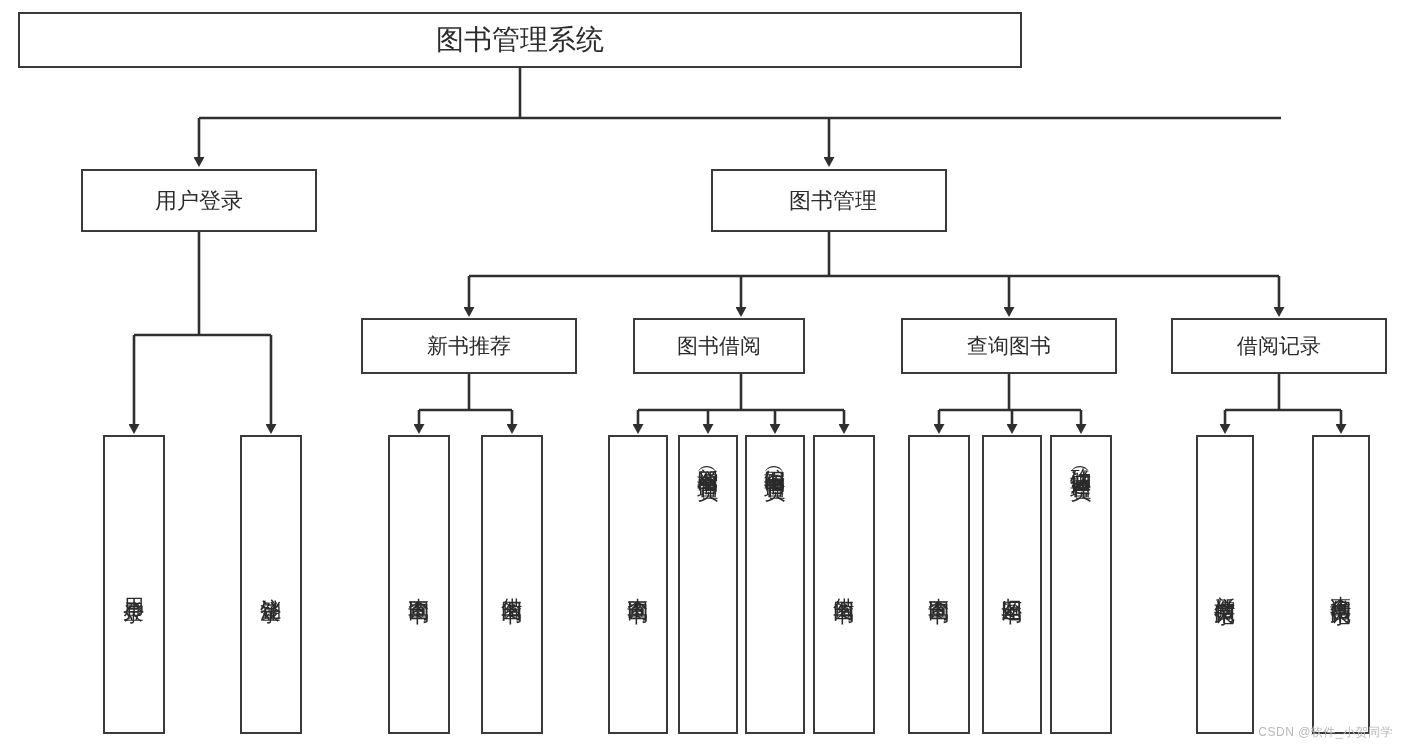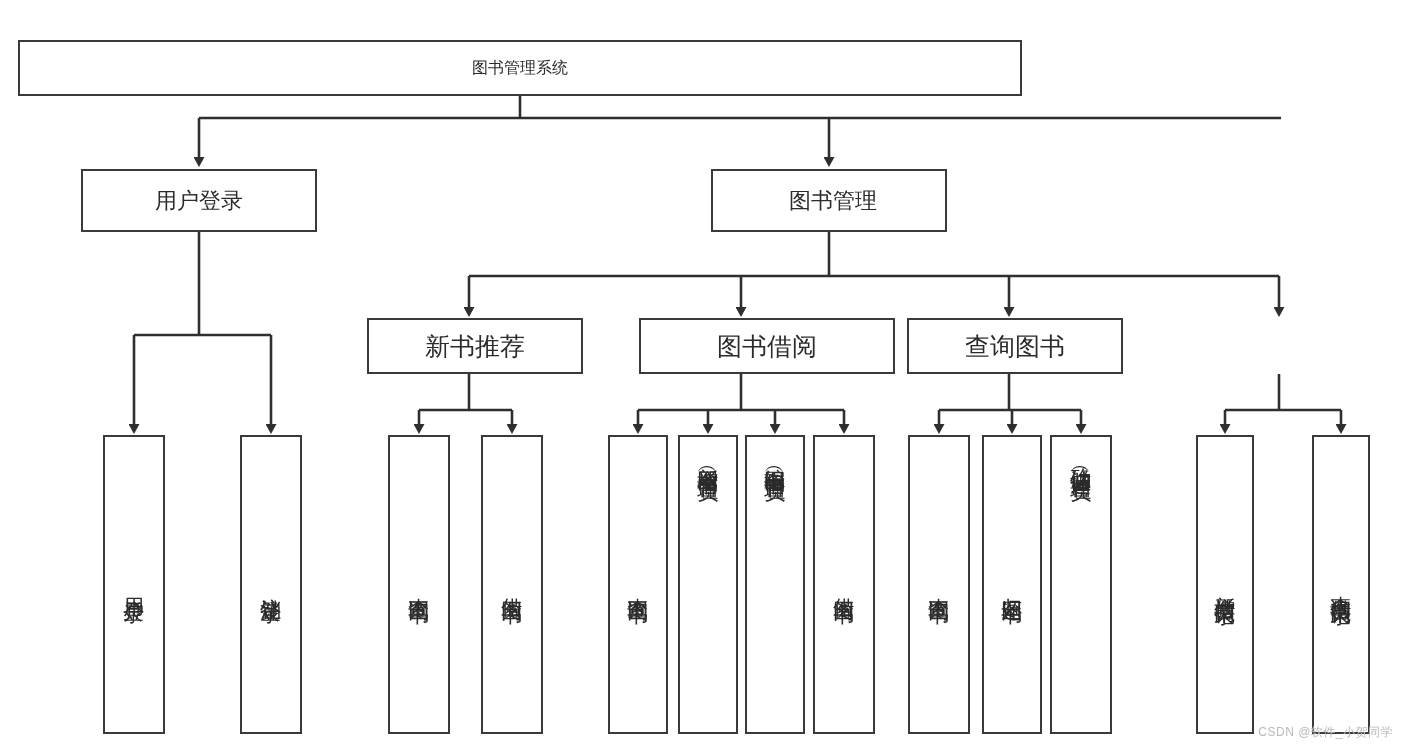--- a/index.html
+++ b/index.html
@@ -28,23 +28,23 @@
     position: absolute;
     box-sizing: border-box;
     background: #ffffff;
     border: 2px solid #3a3a3a;
     display: flex;
     align-items: center;
     justify-content: center;
     color: #2b2b2b;
     z-index: 2;
   }
-  .node.root       { font-size: 16px; margin-top: 28px; }
+  .node.root       { font-size: 28px; }
   .node.level2     { font-size: 22px; }
-  .node.level3     { font-size: 25px; margin-left: 6px; }
+  .node.level3     { font-size: 21px; }
   .node.leaf {
     font-size: 21px;
     align-items: flex-start;
     padding-top: 14px;
     line-height: 1.12;
   }
   .node.leaf.center { align-items: center; padding-top: 0; }
   .vlabel {
     writing-mode: vertical-rl;
     text-orientation: upright;
@@ -126,25 +126,28 @@
   <div class="node level2" style="left: 81px; top: 169px; width: 236px; height: 63px;">
     <span class="hlabel">用户登录</span>
   </div>
   <div class="node level2" style="left: 711px; top: 169px; width: 236px; height: 63px; padding-left: 8px;">
     <span class="hlabel">图书管理</span>
   </div>
 
   <div class="node level3" style="left: 361px; top: 318px; width: 216px; height: 56px;">
     <span class="hlabel">新书推荐</span>
   </div>
-  <div class="node level3" style="left: 633px; top: 318px; width: 256px; height: 56px;">
+  <div class="node level3" style="left: 633px; top: 318px; width: 172px; height: 56px;">
     <span class="hlabel">图书借阅</span>
   </div>
   <div class="node level3" style="left: 901px; top: 318px; width: 216px; height: 56px;">
     <span class="hlabel">查询图书</span>
+  </div>
+  <div class="node level3" style="left: 1171px; top: 318px; width: 216px; height: 56px;">
+    <span class="hlabel">借阅记录</span>
   </div>
 
   <div class="node leaf center" style="left: 103px; top: 435px; width: 62px; height: 299px;">
     <span class="vlabel">用户登录</span>
   </div>
   <div class="node leaf center" style="left: 240px; top: 435px; width: 62px; height: 299px;">
     <span class="vlabel">注销登录</span>
   </div>
   <div class="node leaf center" style="left: 388px; top: 435px; width: 62px; height: 299px;">
     <span class="vlabel">查询图书</span>

